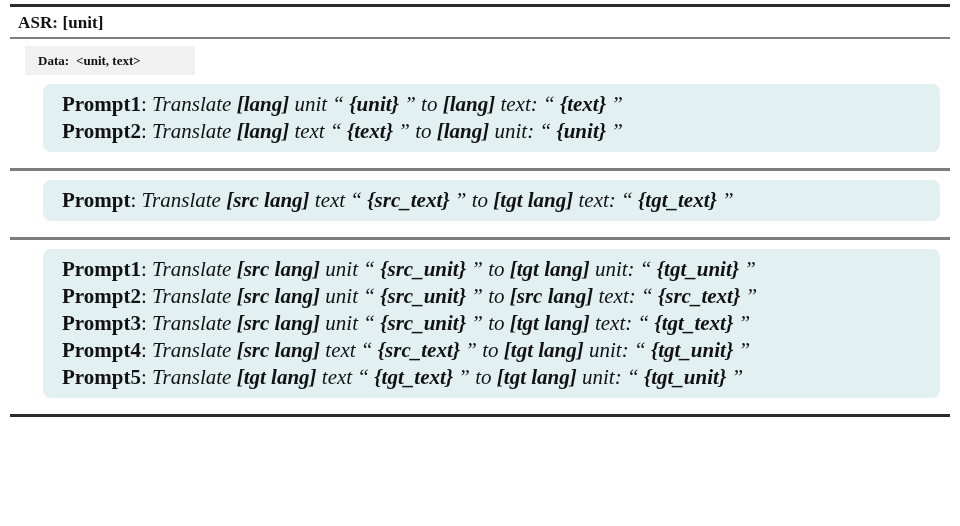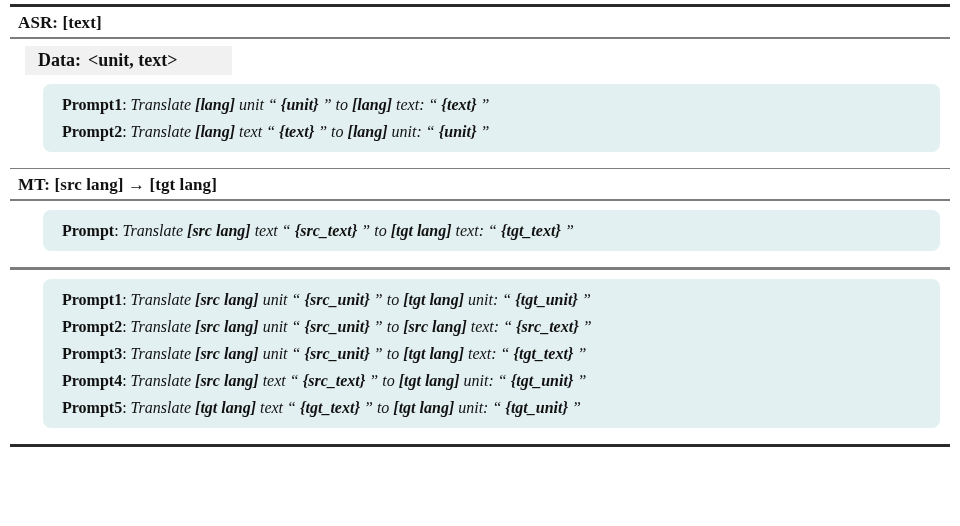--- a/index.html
+++ b/index.html
@@ -30,53 +30,52 @@
     line-height: 21px;
     padding: 5px 0 4px 8px;
     letter-spacing: 0.1px;
   }
   .data-row { margin: 7px 0 0 15px; }
   .data-box {
     display: inline-block;
     background: var(--databg, #f1f1f1);
     padding: 4px 54px 4px 13px;
     font-weight: bold;
-    font-size: 18px;
+    font-size: 13px;
     line-height: 21px;
   }
   .data-value { margin-left: 7px; }
   .prompt-box {
     margin: 9px 10px 16px 33px;
     background: var(--promptbg, #e3f0f1);
     border-radius: 8px;
     padding: 7px 0 7px 19px;
-    font-size: 16px;
+    font-size: 21px;
     line-height: 27px;
   }
   .prompt-line { white-space: nowrap; }
   .p-label { font-weight: bold; }
   .p-sep { font-style: normal; }
   .p-i { font-style: italic; }
   .p-bi { font-style: italic; font-weight: bold; }
 </style>
 </head>
 <body>
 
 <div class="page">
   <div class="rule-thick"></div>
   <div id="sections">
-      <div class="sec-header">ASR: [text]</div>
+      <div class="sec-header">ASR: [unit]</div>
       <div class="rule-thin"></div>
       <div class="data-row"><div class="data-box"><span class="data-label">Data:</span><span class="data-value">&lt;unit, text&gt;</span></div></div>
       <div class="prompt-box">
         <div class="prompt-line"><span class="p-label">Prompt1</span><span class="p-sep">: </span><span class="p-i">Translate </span><span class="p-bi">[lang]</span><span class="p-i"> unit “ </span><span class="p-bi">{unit}</span><span class="p-i"> ” to </span><span class="p-bi">[lang]</span><span class="p-i"> text: “ </span><span class="p-bi">{text}</span><span class="p-i"> ”</span></div>
         <div class="prompt-line"><span class="p-label">Prompt2</span><span class="p-sep">: </span><span class="p-i">Translate </span><span class="p-bi">[lang]</span><span class="p-i"> text “ </span><span class="p-bi">{text}</span><span class="p-i"> ” to </span><span class="p-bi">[lang]</span><span class="p-i"> unit: “ </span><span class="p-bi">{unit}</span><span class="p-i"> ”</span></div>
       </div>
       <div class="rule-thin sep"></div>
-      <div class="sec-header">MT: [src lang] → [tgt lang]</div>
       <div class="rule-thin"></div>
       <div class="prompt-box">
         <div class="prompt-line"><span class="p-label">Prompt</span><span class="p-sep">: </span><span class="p-i">Translate </span><span class="p-bi">[src lang]</span><span class="p-i"> text “ </span><span class="p-bi">{src_text}</span><span class="p-i"> ” to </span><span class="p-bi">[tgt lang]</span><span class="p-i"> text: “ </span><span class="p-bi">{tgt_text}</span><span class="p-i"> ”</span></div>
       </div>
       <div class="rule-thin sep"></div>
       <div class="rule-thin"></div>
       <div class="prompt-box">
         <div class="prompt-line"><span class="p-label">Prompt1</span><span class="p-sep">: </span><span class="p-i">Translate </span><span class="p-bi">[src lang]</span><span class="p-i"> unit “ </span><span class="p-bi">{src_unit}</span><span class="p-i"> ” to </span><span class="p-bi">[tgt lang]</span><span class="p-i"> unit: “ </span><span class="p-bi">{tgt_unit}</span><span class="p-i"> ”</span></div>
         <div class="prompt-line"><span class="p-label">Prompt2</span><span class="p-sep">: </span><span class="p-i">Translate </span><span class="p-bi">[src lang]</span><span class="p-i"> unit “ </span><span class="p-bi">{src_unit}</span><span class="p-i"> ” to </span><span class="p-bi">[src lang]</span><span class="p-i"> text: “ </span><span class="p-bi">{src_text}</span><span class="p-i"> ”</span></div>
         <div class="prompt-line"><span class="p-label">Prompt3</span><span class="p-sep">: </span><span class="p-i">Translate </span><span class="p-bi">[src lang]</span><span class="p-i"> unit “ </span><span class="p-bi">{src_unit}</span><span class="p-i"> ” to </span><span class="p-bi">[tgt lang]</span><span class="p-i"> text: “ </span><span class="p-bi">{tgt_text}</span><span class="p-i"> ”</span></div>

